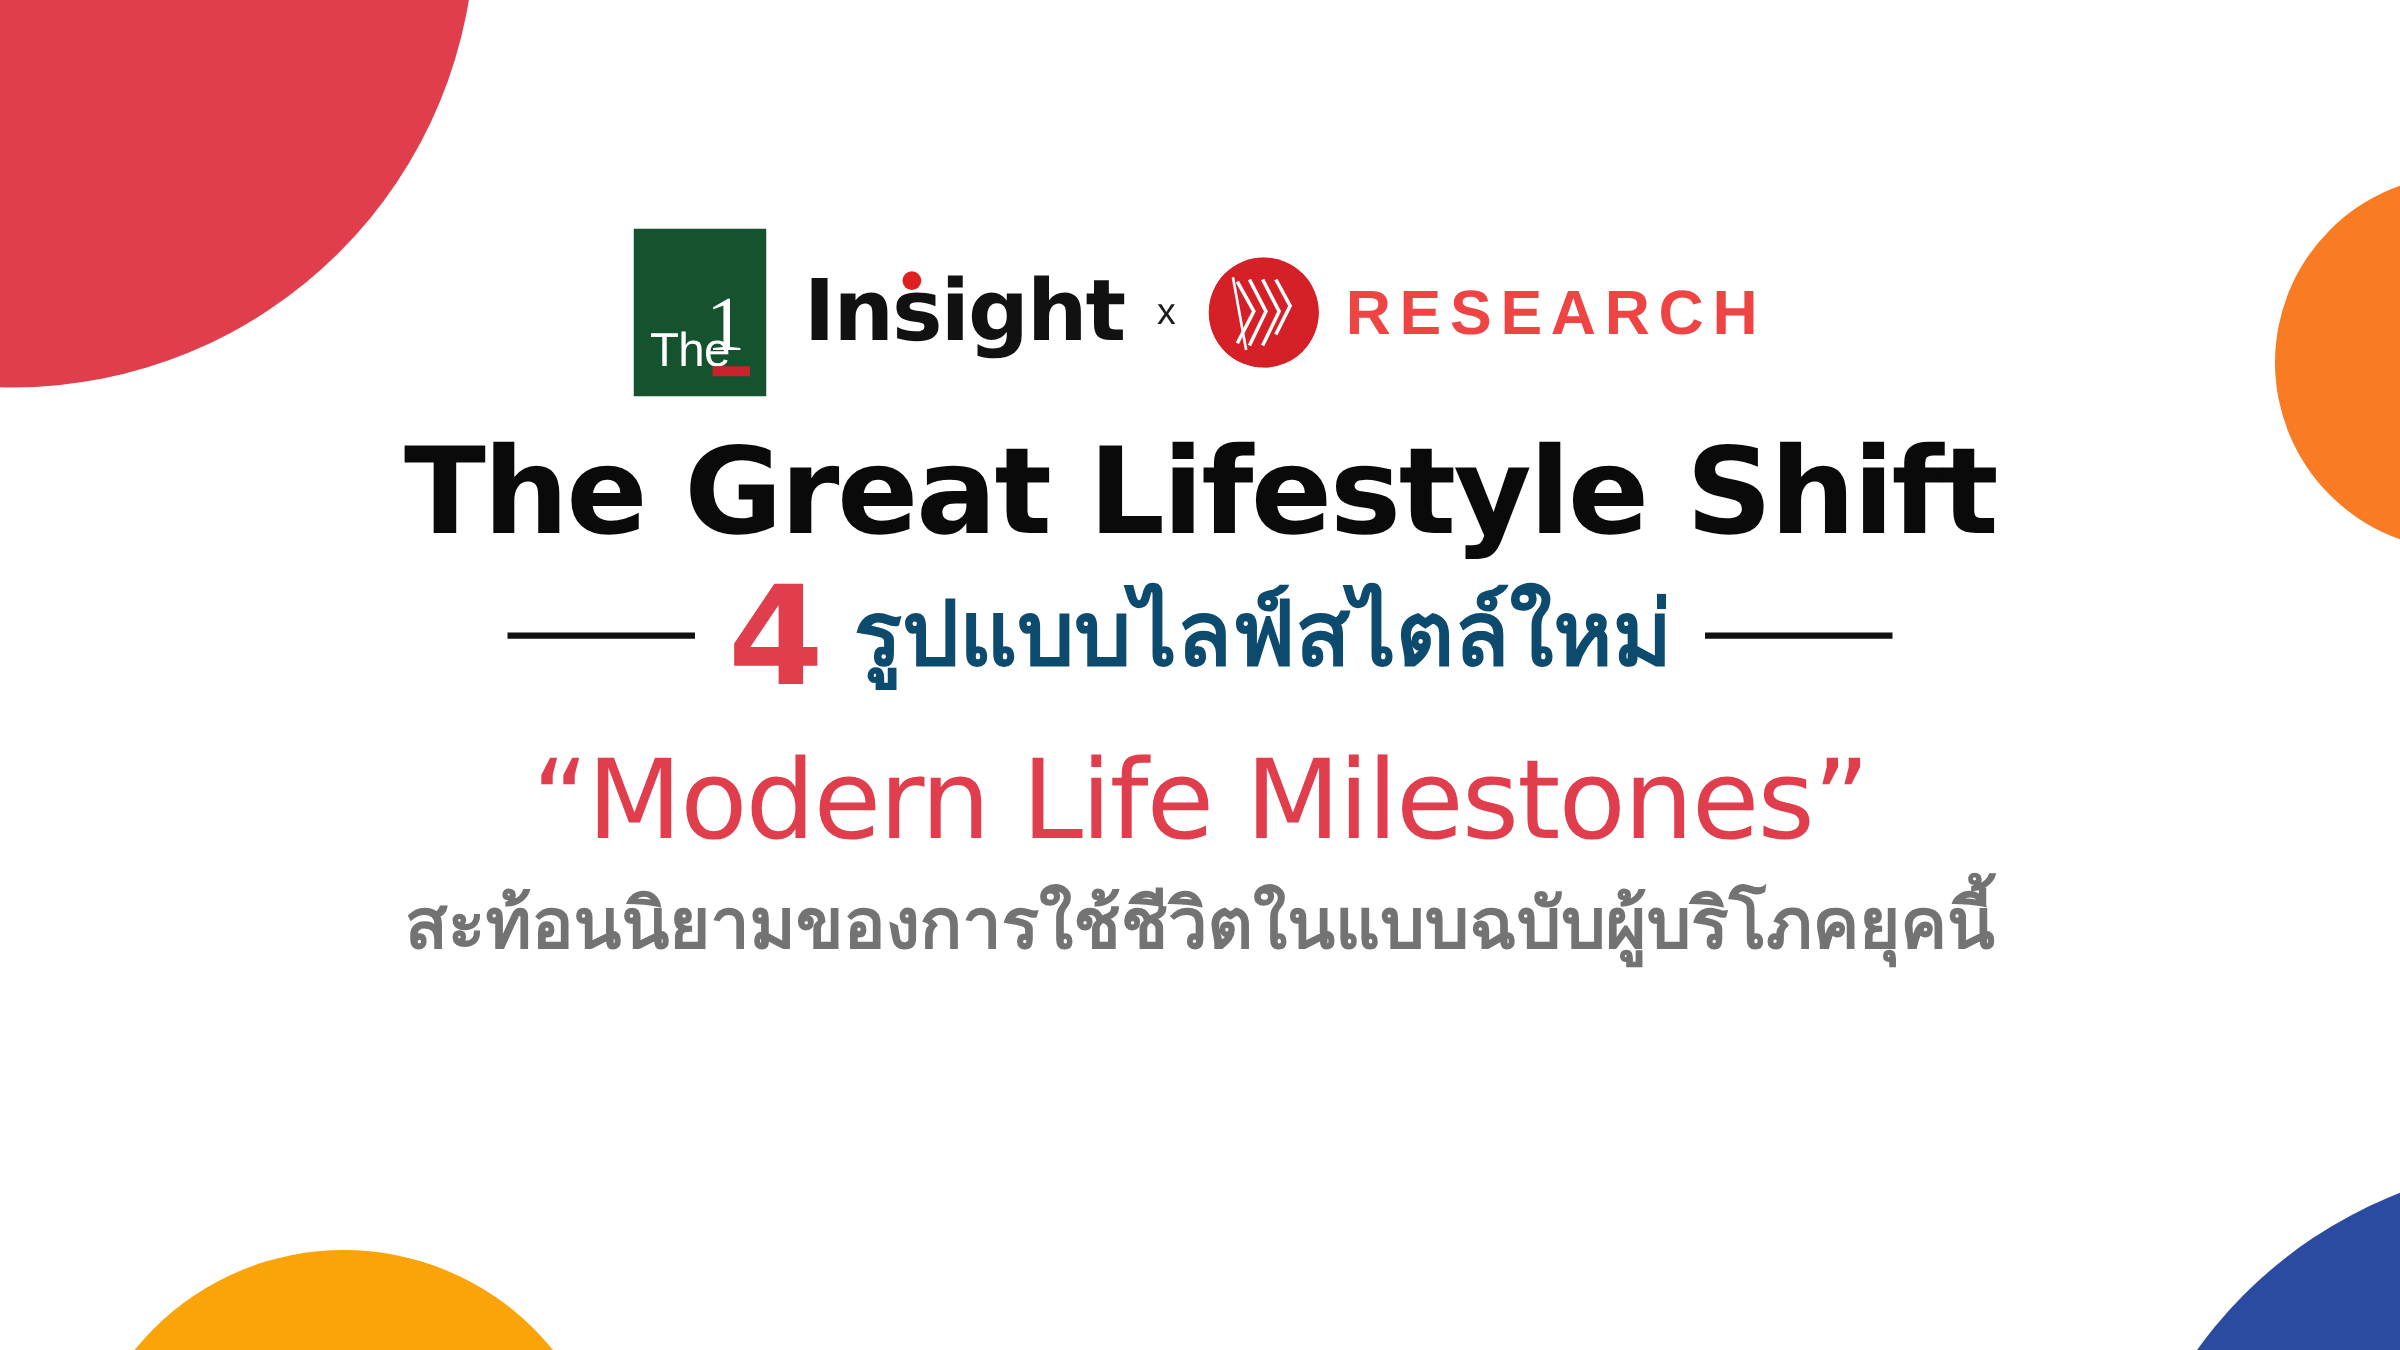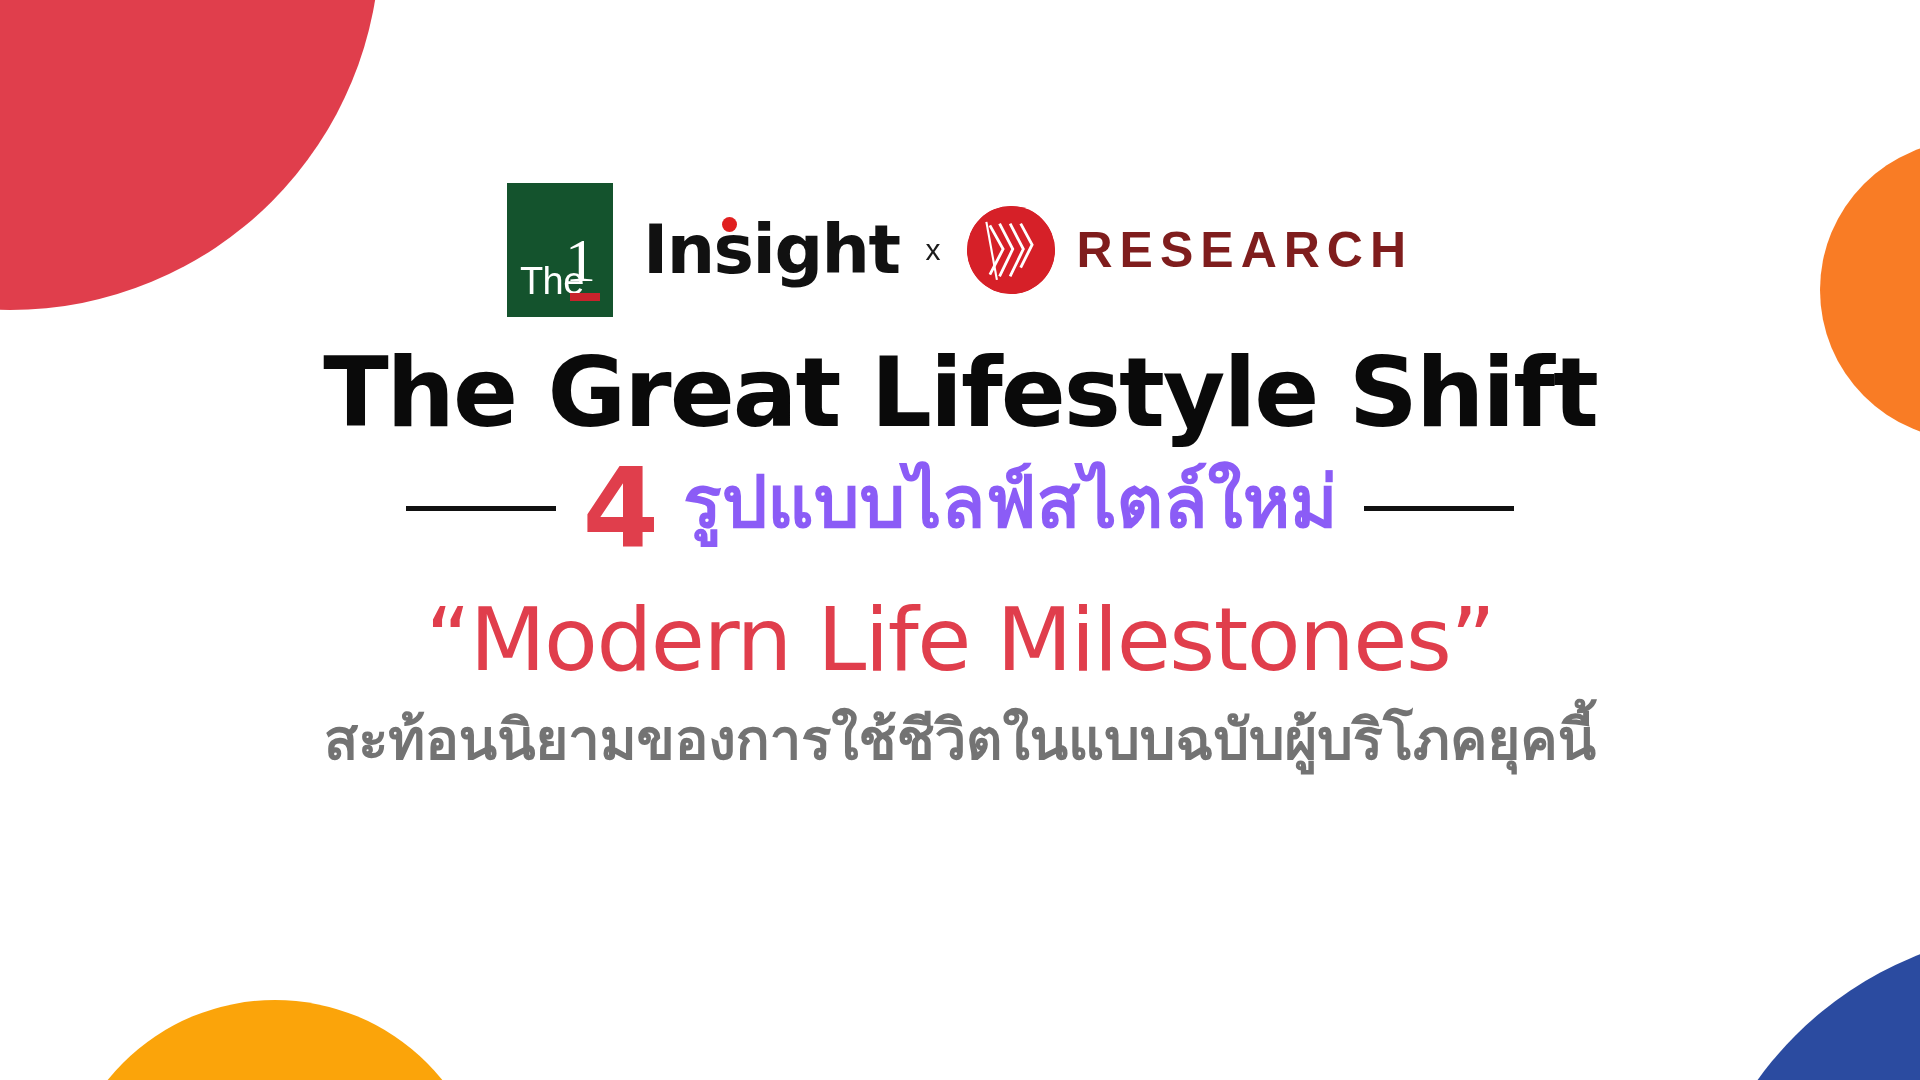--- a/index.html
+++ b/index.html
@@ -151,21 +151,21 @@
     width: 88px;
     height: 88px;
     border-radius: 50%;
     background: #d62028;
     display: block;
     flex: 0 0 auto;
   }
   .research-word {
     font-size: 50px;
     font-weight: bold;
-    color: #7f1d1d;
+    color: #ef4444;
     letter-spacing: 7px;
     line-height: 1;
     white-space: nowrap;
     font-family: "Liberation Sans", sans-serif;
   }
 
   
   .headline {
     margin-top: 40px;
     font-size: 96px;
@@ -197,23 +197,23 @@
     font-size: 110px;
     font-weight: bold;
     color: #e03e4c;
     line-height: 1;
     letter-spacing: -2px;
     font-family: "DejaVu Sans", sans-serif;
   }
   .thai-line1 {
     font-size: 72px;
     font-weight: bold;
-    color: #8b5cf6;
+    color: #0c4a6e;
     line-height: 1.1;
-    font-family: Liberation Mono, monospace;
+    font-family: Liberation Serif, serif;
   }
 
   
   .quote-line {
     margin-top: 30px;
     font-size: 88px;
     font-weight: normal;
     color: #e03e4c;
     letter-spacing: -1.5px;
     line-height: 1.05;

